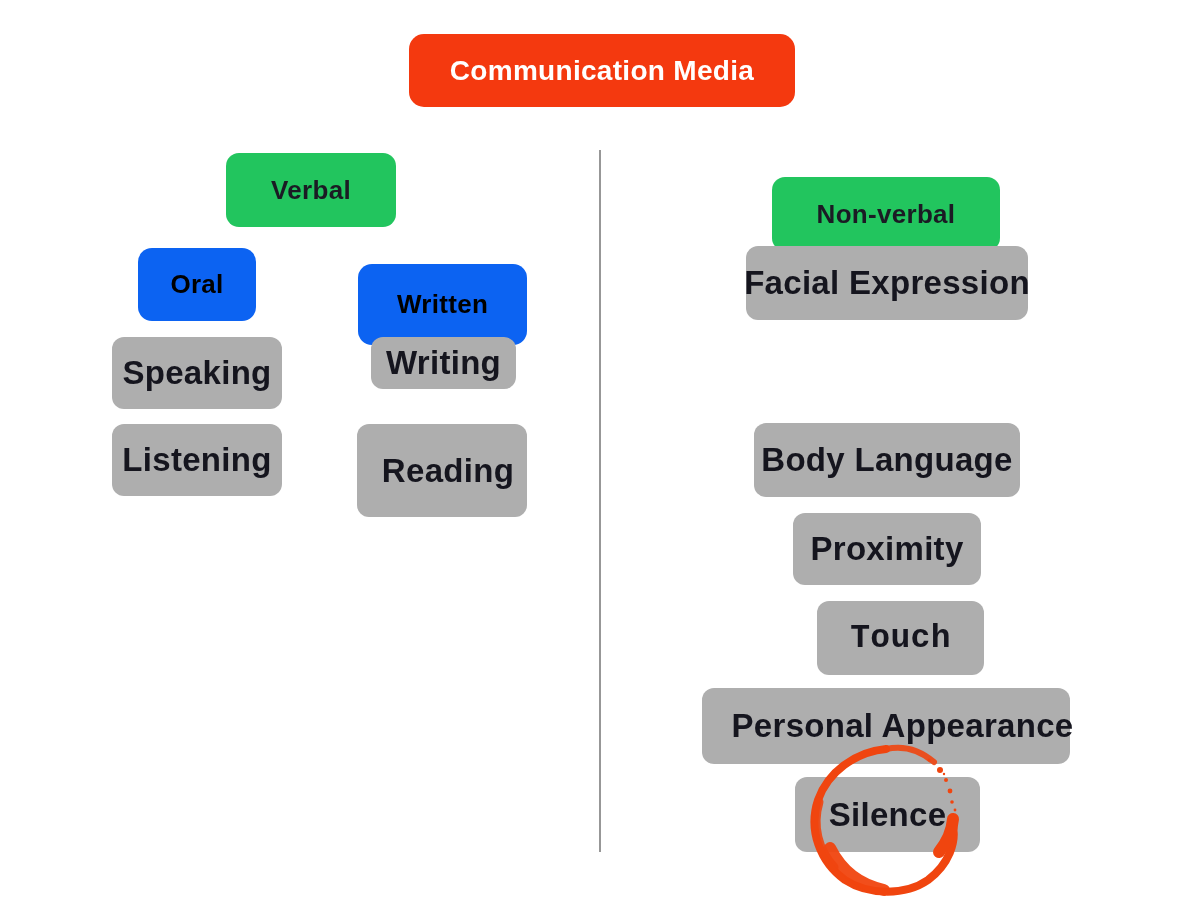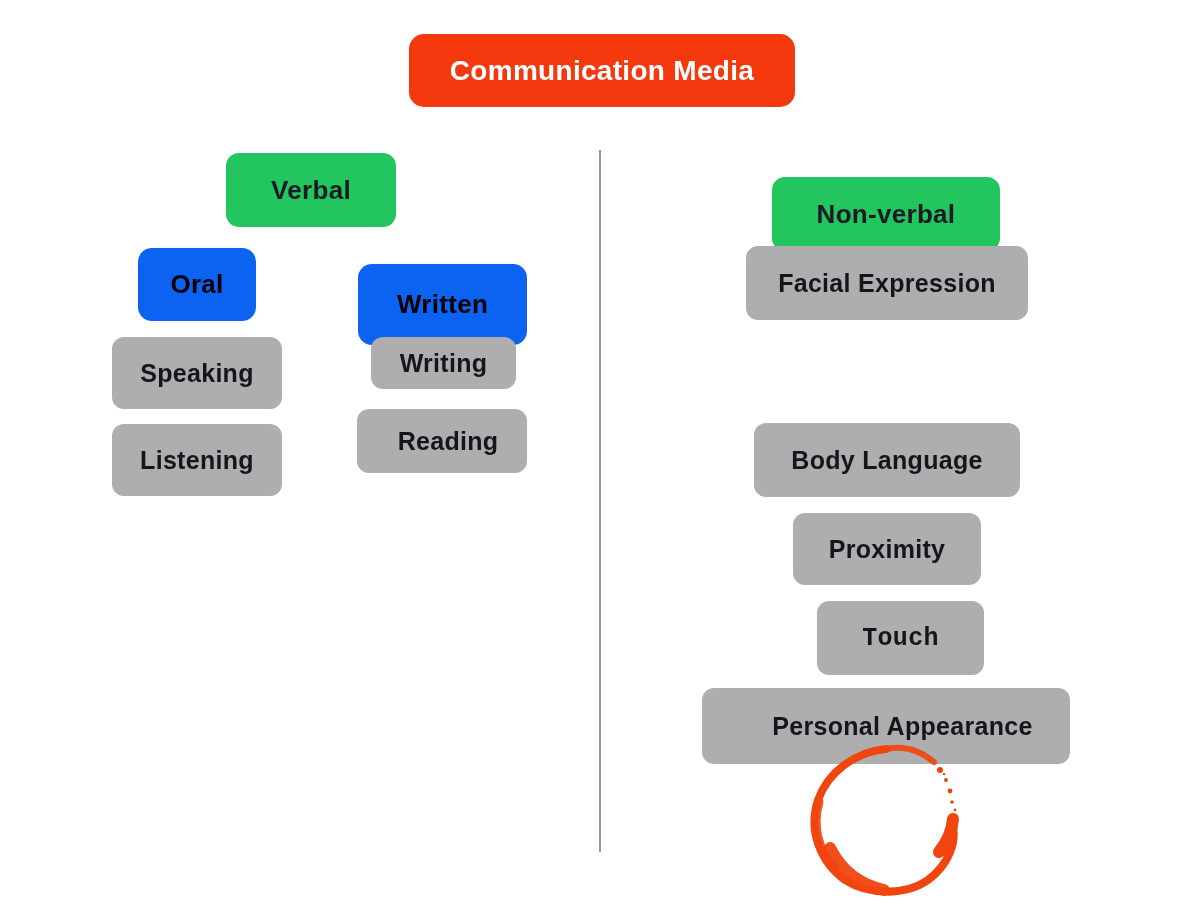--- a/index.html
+++ b/index.html
@@ -40,33 +40,33 @@
   }
   .sub {
     background: #0C63F2;
     color: #000000;
     font-size: 26px;
     border-radius: 14px;
   }
   .item {
     background: #AEAEAE;
     color: #15151E;
-    font-size: 25px;
+    font-size: 33px;
     border-radius: 12px;
   }
   
   #n-title      { left: 409px; top: 34px;  width: 386px; height: 73px; }
   #n-verbal     { left: 226px; top: 153px; width: 170px; height: 74px; }
   #n-nonverbal  { left: 772px; top: 153px; width: 228px; height: 74px; margin-top: 24px; }
   #n-oral       { left: 138px; top: 248px; width: 118px; height: 73px; }
   #n-written    { left: 358px; top: 264px; width: 169px; height: 81px; }
   #n-speaking   { left: 112px; top: 337px; width: 170px; height: 72px; }
   #n-listening  { left: 112px; top: 424px; width: 170px; height: 72px; }
   #n-writing    { left: 371px; top: 337px; width: 145px; height: 52px; }
-  #n-reading    { left: 357px; top: 409px; width: 170px; height: 64px; padding-left: 12px; }
+  #n-reading    { left: 357px; top: 424px; width: 170px; height: 93px; padding-left: 12px; }
   #n-facial     { left: 746px; top: 246px; width: 282px; height: 74px; }
   #n-gestures   { left: 802px; top: 337px; width: 170px; height: 70px; }
   #n-body       { left: 754px; top: 423px; width: 266px; height: 74px; }
   #n-proximity  { left: 793px; top: 513px; width: 188px; height: 72px; }
   #n-touch      { left: 817px; top: 601px; width: 167px; height: 74px; font-family: Liberation Mono, monospace; }
   #n-personal   { left: 702px; top: 688px; width: 368px; height: 76px; padding-left: 33px; }
   #n-silence    { left: 795px; top: 777px; width: 185px; height: 75px; }
 
   .divider {
     position: absolute;
@@ -114,20 +114,21 @@
 
 
   <div class="node item" id="n-body">Body Language</div>
 
   <div class="node item" id="n-proximity">Proximity</div>
 
   <div class="node item" id="n-touch">Touch</div>
 
   <div class="node item" id="n-personal">Personal Appearance</div>
 
+  <div class="node item" id="n-silence">Silence</div>
 
   <svg class="annotation-svg" viewBox="0 0 190 190" aria-hidden="true">
     <g stroke="#F0450F" fill="none" stroke-linecap="round">
 
       <path d="M 86 19
                C 55 22, 28 42, 18 70
                C 8 100, 20 132, 45 150
                C 68 165, 105 166, 128 150
                C 148 135, 158 112, 152 92" stroke-width="8"></path>
 

